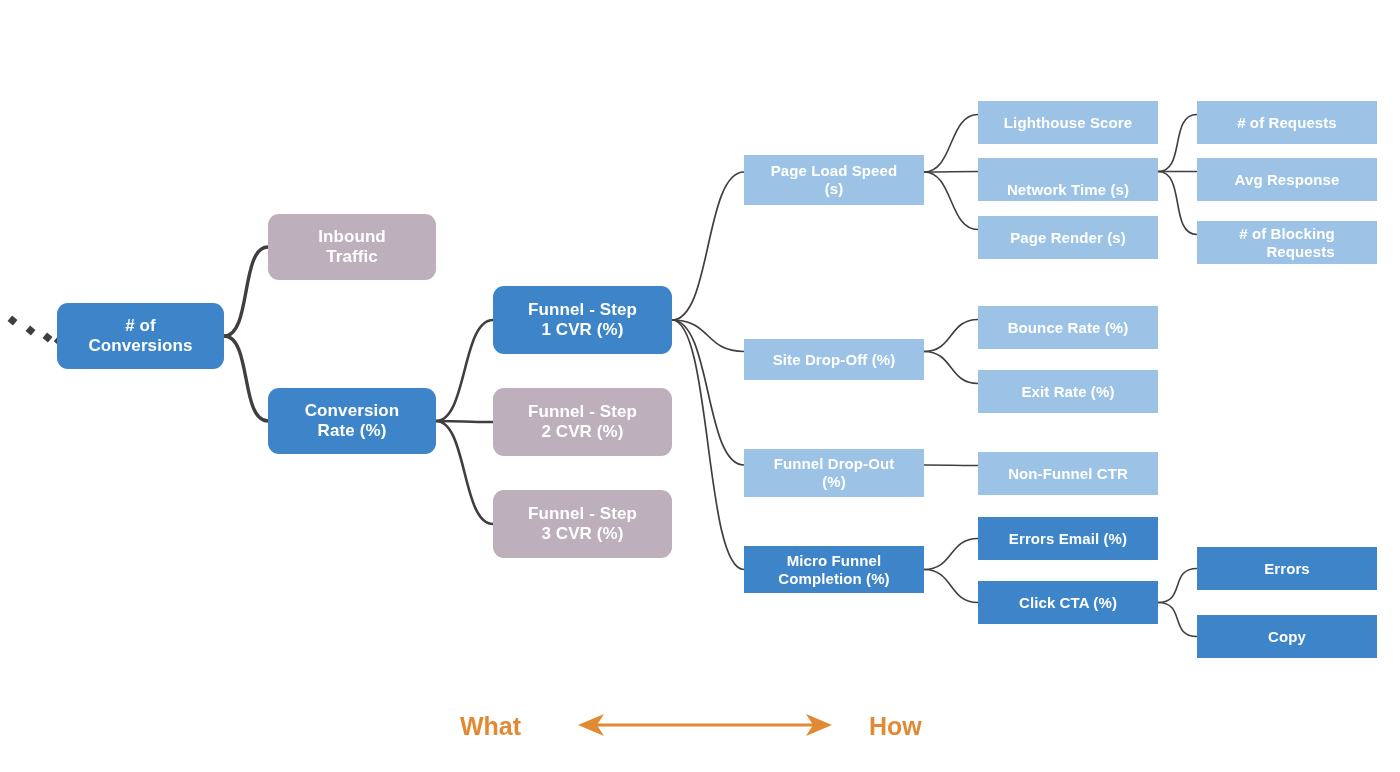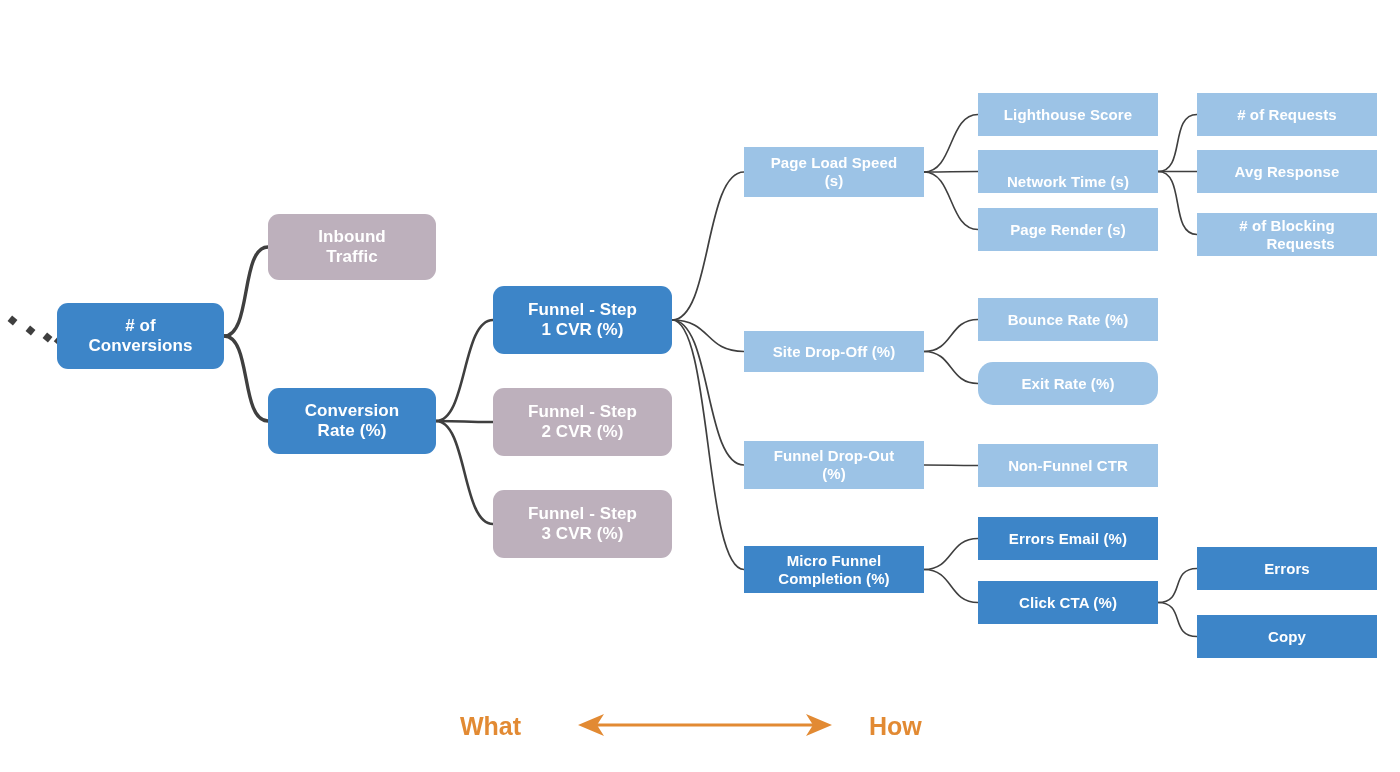--- a/index.html
+++ b/index.html
@@ -33,21 +33,21 @@
     justify-content: center;
     text-align: center;
     color: #ffffff;
     font-weight: bold;
     line-height: 1.18;
     letter-spacing: 0.1px;
     padding: 2px 6px;
     z-index: 3;
   }
   .node.blue      { background: #3d85c8; }
-  .node.lightblue { background: #9cc3e6; }
+  .node.lightblue { background: #9cc3e6; margin-top: 8px; }
   .node.mauve     { background: #bdb0bc; }
   .node.round     { border-radius: 11px; }
   .node.sharp     { border-radius: 0; }
 
   .legend-label {
     position: absolute;
     color: #e28a33;
     font-weight: bold;
     font-size: 25px;
     z-index: 3;
@@ -127,21 +127,21 @@
       </div>
       <div class="node lightblue sharp" style="left: 978px; top: 150px; width: 180px; height: 43px; font-size: 15px; align-items: flex-end;">
         <span>Network Time (s)</span>
       </div>
       <div class="node lightblue sharp" style="left: 978px; top: 208px; width: 180px; height: 43px; font-size: 15px;">
         <span>Page Render (s)</span>
       </div>
       <div class="node lightblue sharp" style="left: 978px; top: 298px; width: 180px; height: 43px; font-size: 15px;">
         <span>Bounce Rate (%)</span>
       </div>
-      <div class="node lightblue sharp" style="left: 978px; top: 362px; width: 180px; height: 43px; font-size: 15px; border-radius: 15px;">
+      <div class="node lightblue sharp" style="left: 978px; top: 362px; width: 180px; height: 43px; font-size: 15px;">
         <span>Exit Rate (%)</span>
       </div>
       <div class="node lightblue sharp" style="left: 978px; top: 444px; width: 180px; height: 43px; font-size: 15px;">
         <span>Non-Funnel CTR</span>
       </div>
       <div class="node blue sharp" style="left: 978px; top: 517px; width: 180px; height: 43px; font-size: 15px;">
         <span>Errors Email (%)</span>
       </div>
       <div class="node blue sharp" style="left: 978px; top: 581px; width: 180px; height: 43px; font-size: 15px;">
         <span>Click CTA (%)</span>

